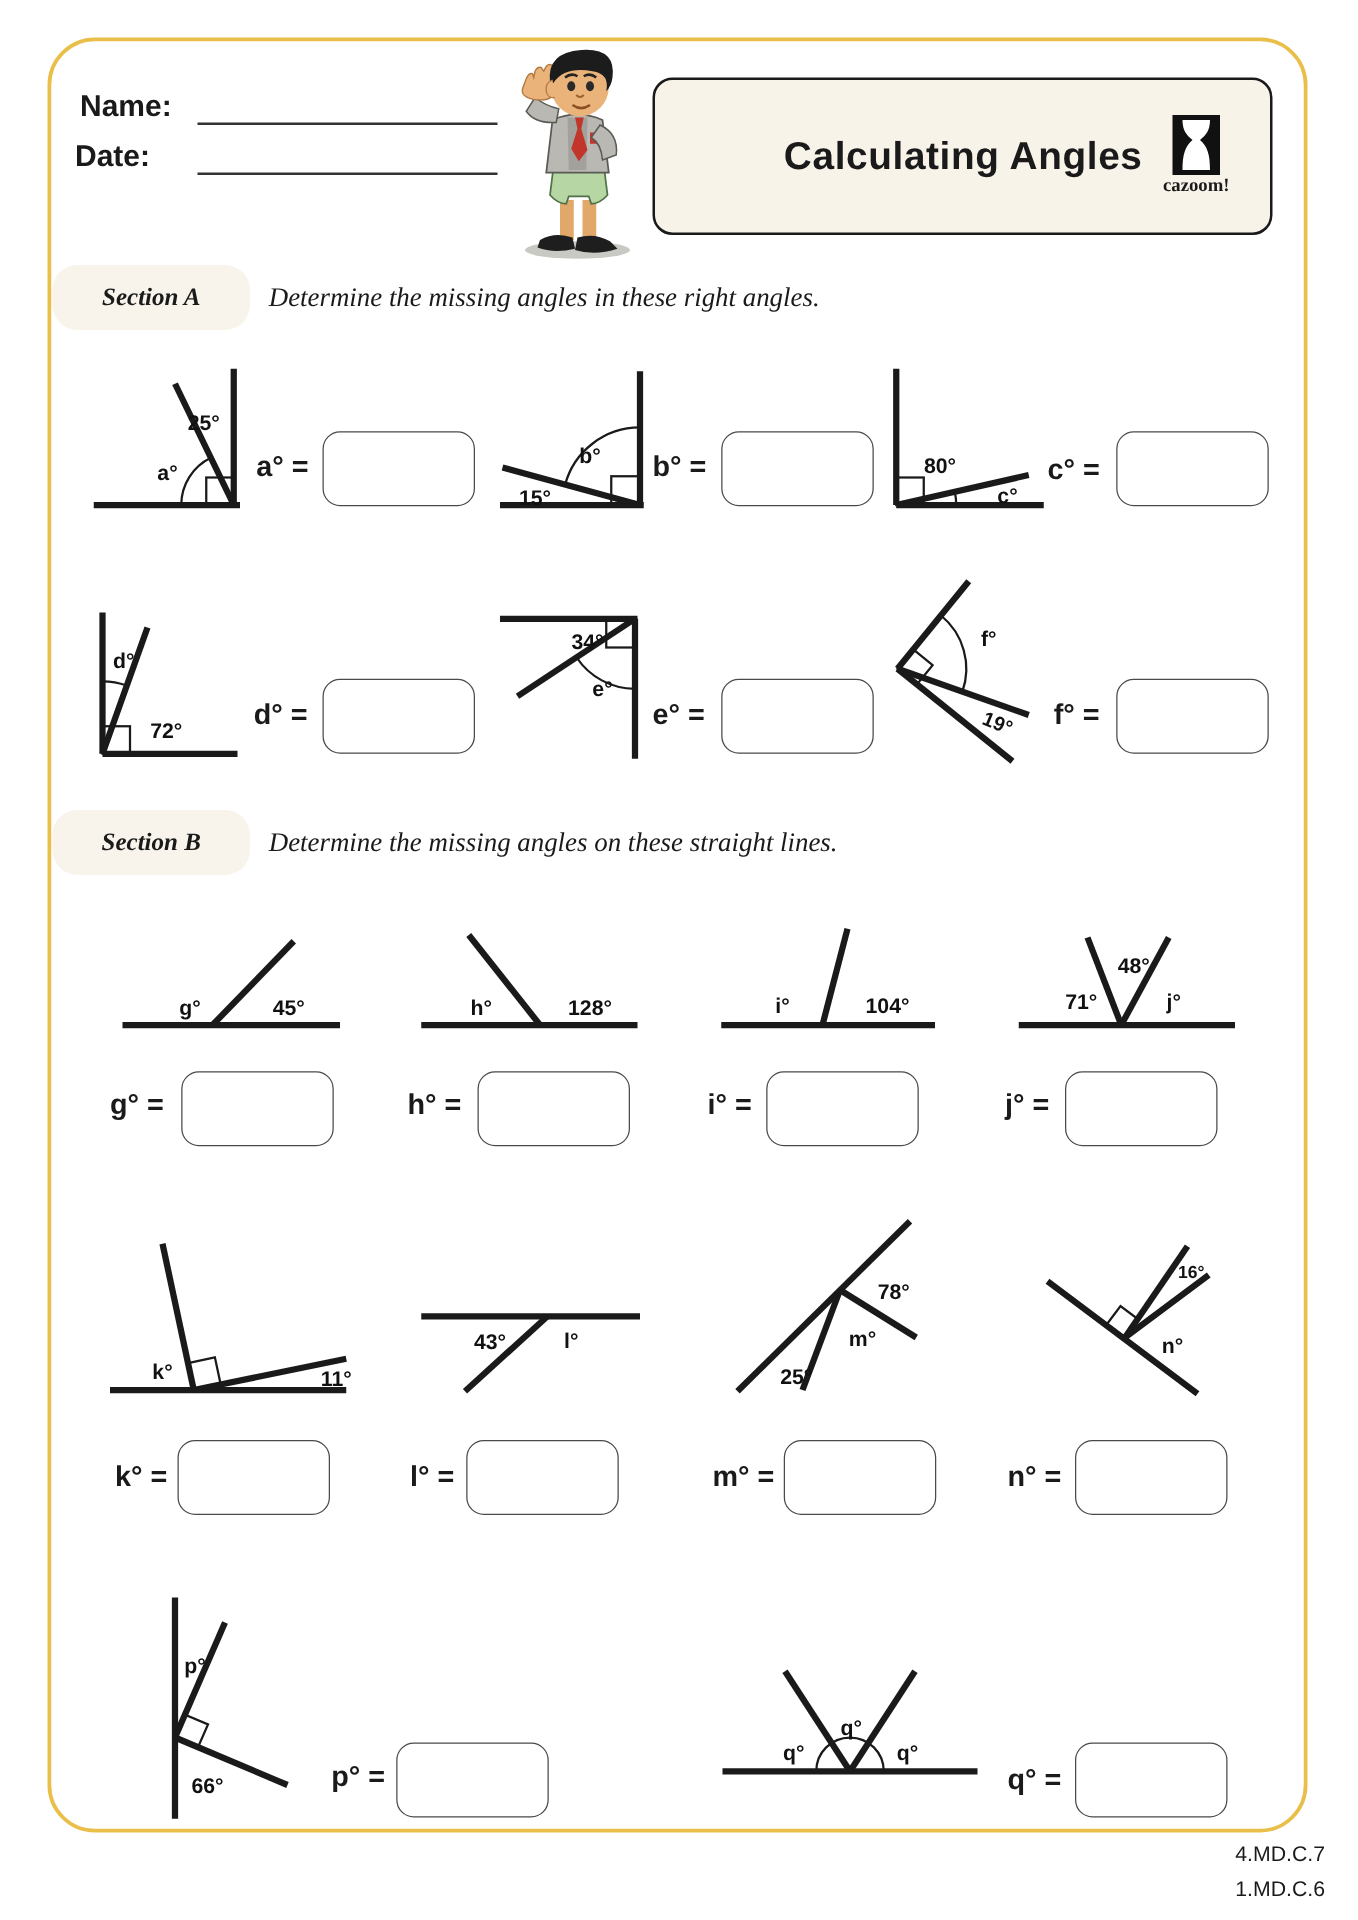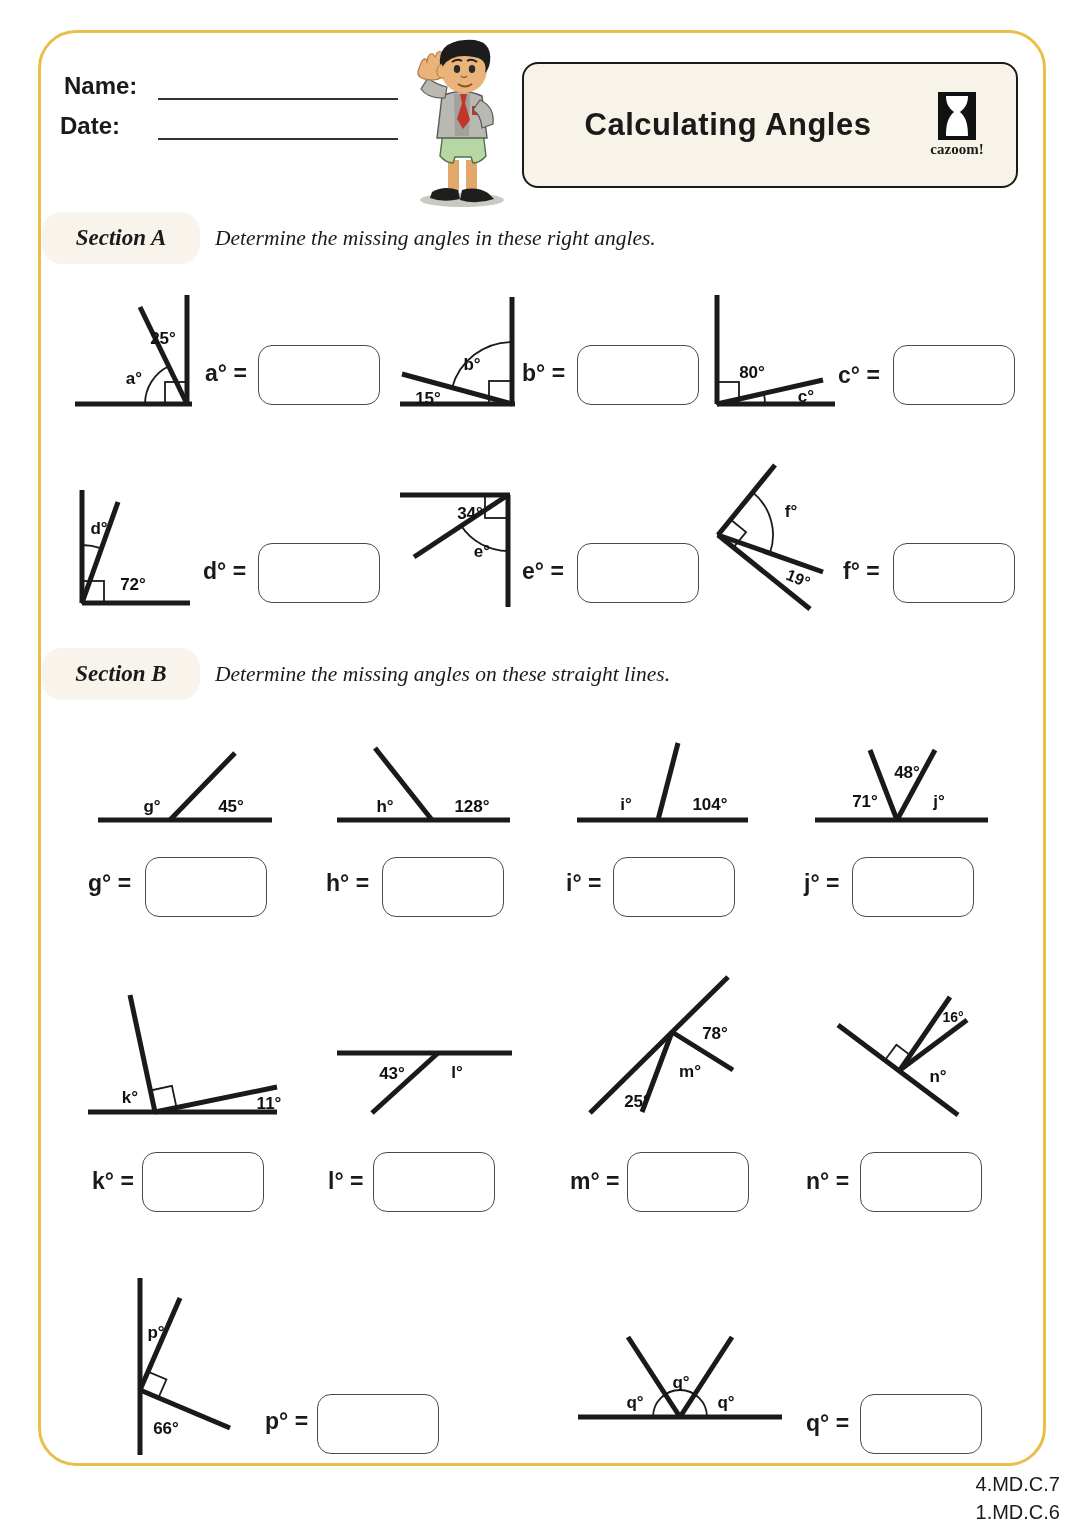--- a/index.html
+++ b/index.html
@@ -5,38 +5,38 @@
   html,body{margin:0;padding:0;background:#ffffff;}
   .page{position:relative;width:1086px;height:1536px;background:#ffffff;overflow:hidden;
         font-family:"Liberation Sans",sans-serif;color:#1a1a1a;}
   .border-frame{position:absolute;left:38px;top:30px;width:1002px;height:1430px;
         border:3px solid #e9bf4a;border-radius:38px;pointer-events:none;}
   .abs{position:absolute;}
   .fld-label{font-size:24px;font-weight:bold;}
   .write-line{position:absolute;height:0;border-bottom:2px solid #333;width:240px;}
   .title-box{position:absolute;left:522px;top:62px;width:492px;height:122px;background:#f7f3e9;
         border:2.5px solid #1a1a1a;border-radius:16px;display:flex;align-items:center;}
-  .title-text{flex:1;text-align:center;font-size:31px;font-weight:bold;letter-spacing:.5px;padding-left:18px;}
+  .title-text{flex:1;text-align:right;font-size:31px;font-weight:bold;letter-spacing:.5px;padding-left:18px;}
   .logo{width:86px;display:flex;flex-direction:column;align-items:center;margin-right:16px;}
   .logo-mark{width:38px;height:48px;background:#111;display:flex;align-items:center;justify-content:center;}
   .logo-word{font-family:"Liberation Serif",serif;font-weight:bold;font-size:15px;margin-top:1px;}
   .sec-chip{position:absolute;left:42px;width:158px;height:52px;background:#f8f4ec;border-radius:20px;
         display:flex;align-items:center;justify-content:center;}
-  .sec-chip span{font-family:"Liberation Serif",serif;font-style:italic;font-weight:bold;font-size:23px;}
+  .sec-chip span{font-family:"Liberation Serif",serif;font-style:italic;font-weight:bold;font-size:20px;}
   .sec-instr{position:absolute;left:215px;font-family:"Liberation Serif",serif;font-style:italic;font-size:21.5px;}
   .dg{position:absolute;}
   .dg line,.dg polyline{stroke:#1a1a1a;stroke-width:5;fill:none;}
   .dg .thin{stroke:#1a1a1a;stroke-width:1.8;fill:none;}
   .dg text{font-family:"Liberation Sans",sans-serif;font-weight:bold;font-size:17px;fill:#111;text-anchor:middle;}
   .anslab{position:absolute;font-size:23px;font-weight:bold;}
   .ansbox{position:absolute;width:120px;height:58px;border:1.7px solid #4a4a4a;border-radius:14px;background:#fff;}
   .footer-left{position:absolute;left:33px;top:1476px;font-size:20px;line-height:26px;}
   .footer-left a{color:#3b3bd4;text-decoration:underline;}
   .footer-center{position:absolute;left:243px;top:1487px;width:600px;text-align:center;font-size:21px;}
-  .footer-right{position:absolute;right:26px;top:1470px;text-align:right;font-size:20px;line-height:28px;}
+  .footer-right{position:absolute;right:26px;top:1470px;text-align:right;font-size:17px;line-height:28px;}
 </style>
 </head>
 <body>
 
 <div class="page">
   <div class="border-frame"></div>
 
   <div class="abs fld-label" style="left:64px;top:72px;">Name:</div>
   <div class="write-line" style="left:158px;top:98px;"></div>
   <div class="abs fld-label" style="left:60px;top:112px;">Date:</div>

